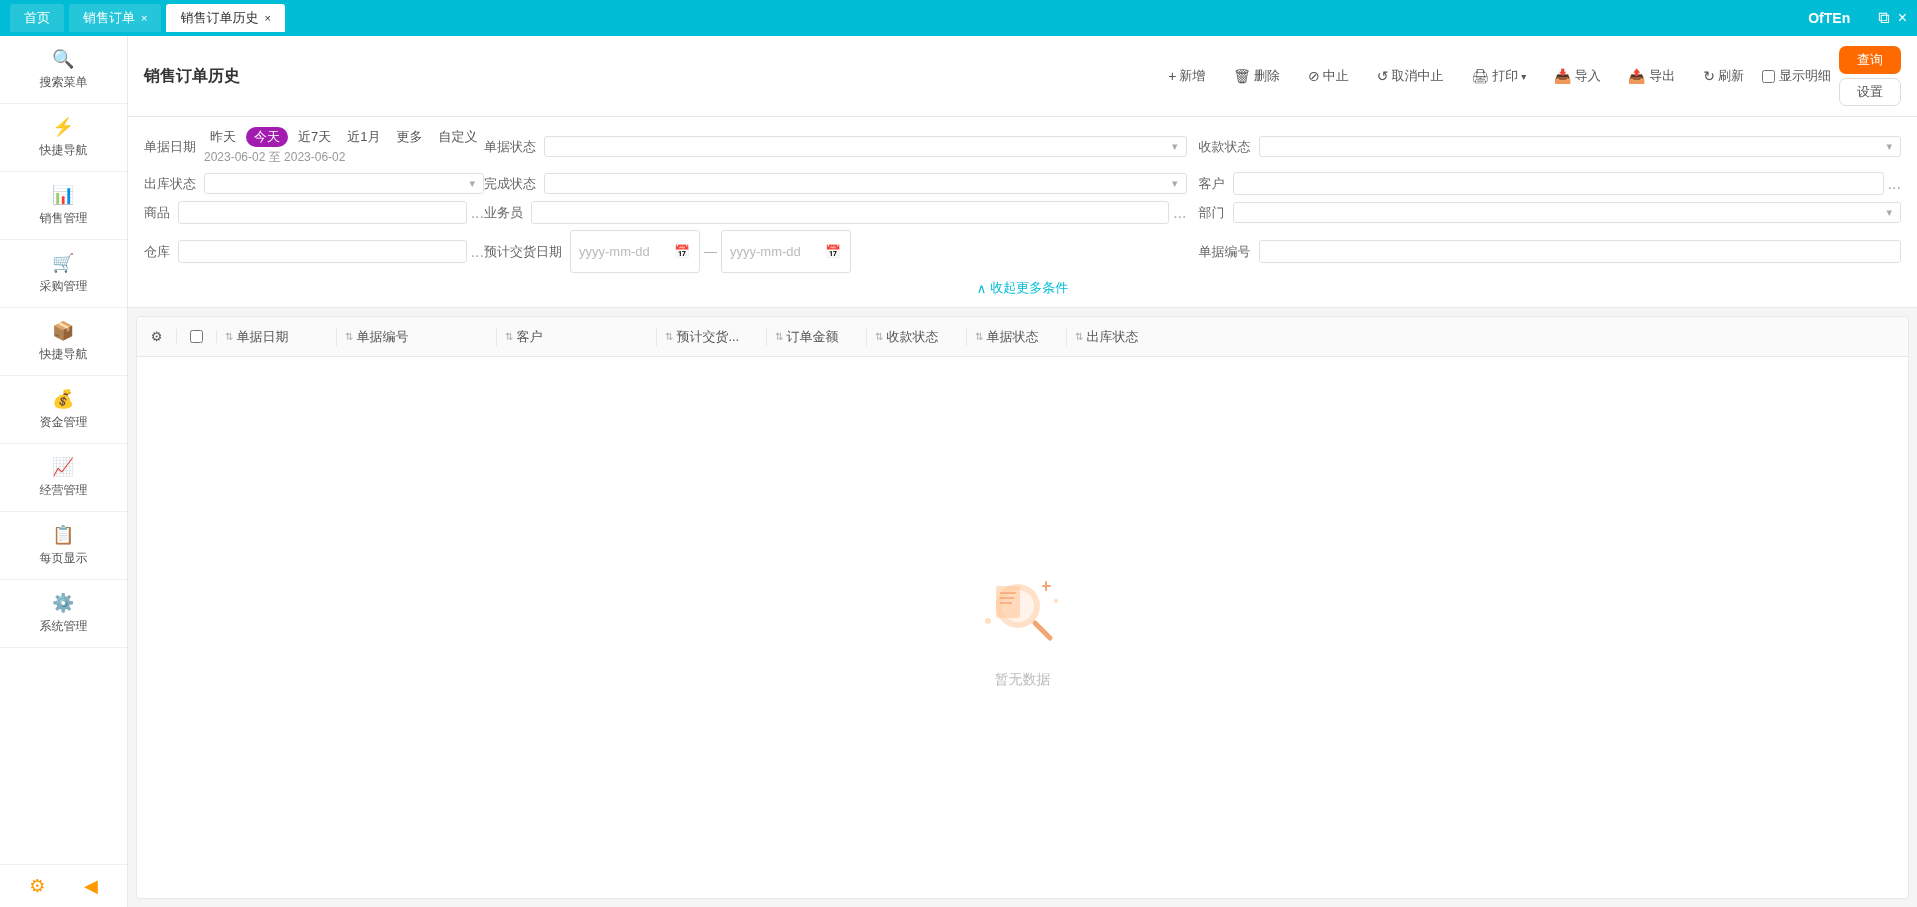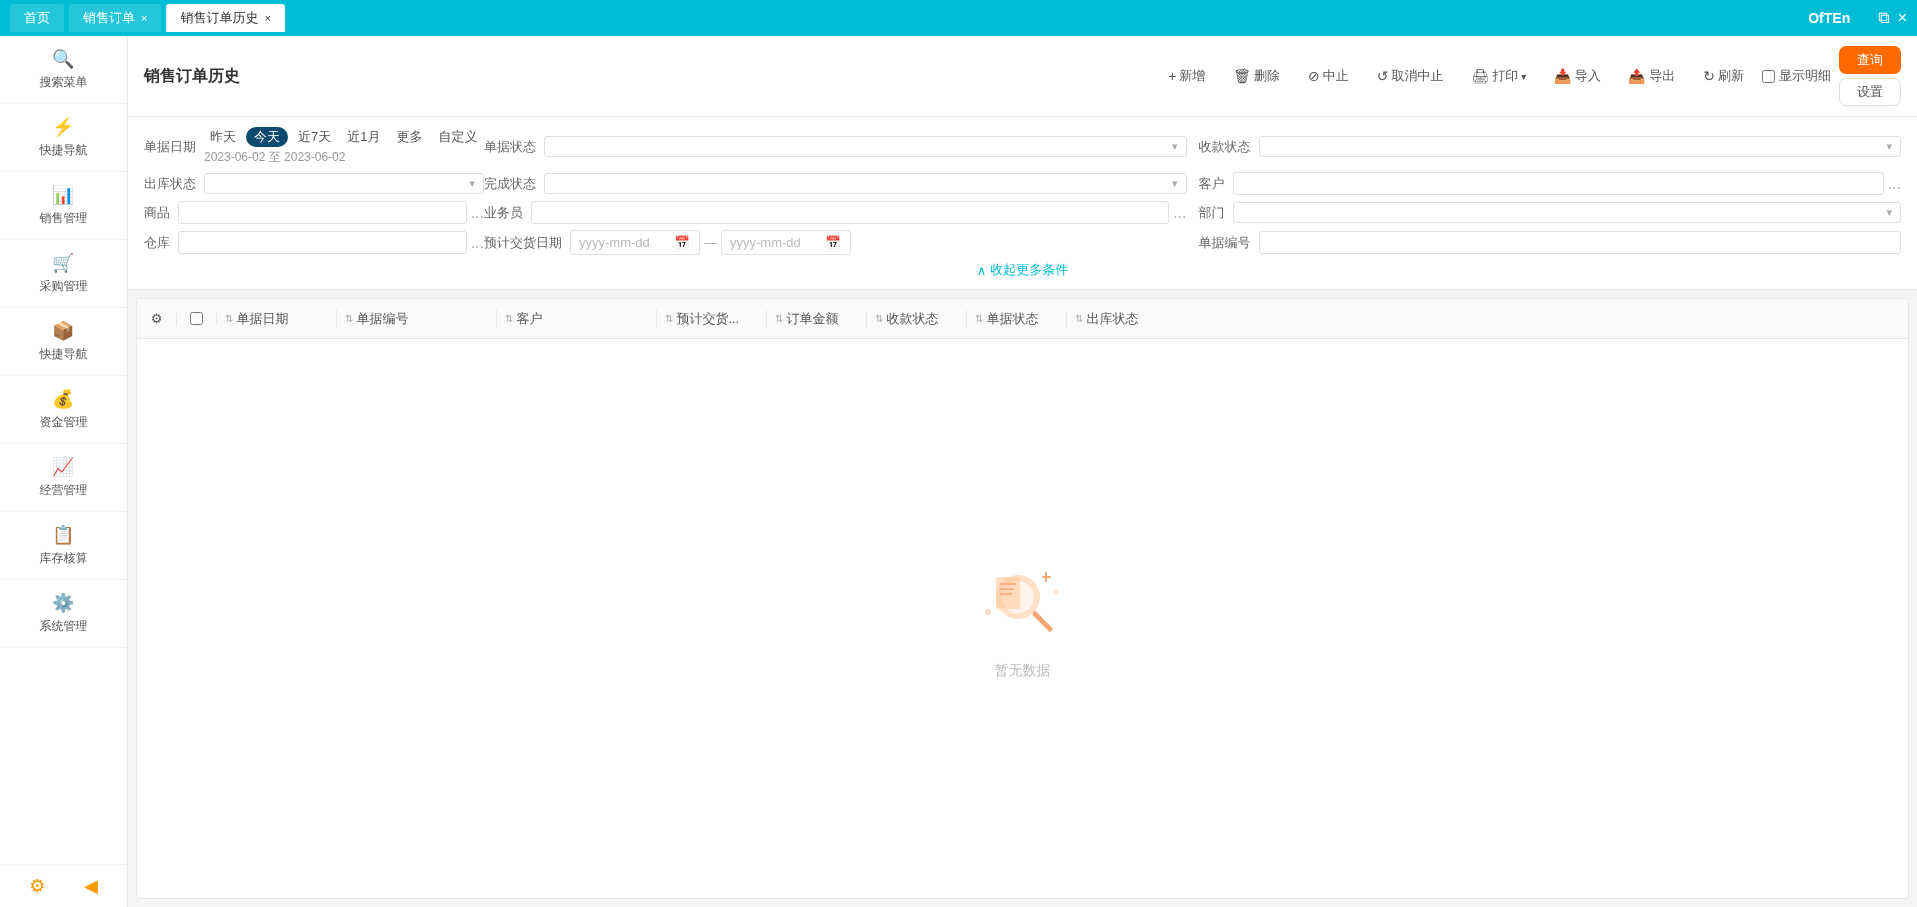--- a/index.html
+++ b/index.html
@@ -33,26 +33,26 @@
     .toolbar { display: flex; align-items: center; gap: 8px; }
     .toolbar-btn { display: flex; align-items: center; gap: 3px; padding: 4px 10px; background: none; border: none; color: #555; cursor: pointer; font-size: 13px; }
     .toolbar-btn .btn-icon { font-size: 14px; }
     .btn-query { background: #ff6a00; color: #fff; border: none; padding: 5px 18px; border-radius: 7px; cursor: pointer; font-size: 13px; }
     .btn-setting { background: #fff; color: #555; border: 1px solid #ddd; padding: 4px 14px; border-radius: 7px; cursor: pointer; font-size: 13px; margin-top: 2px; }
     .checkbox-label { display: flex; align-items: center; gap: 4px; font-size: 13px; color: #555; }
     
     
     .filter-area { background: #fff; padding: 10px 16px; border-bottom: 1px solid #e8e8e8; flex-shrink: 0; }
     .date-btn { padding: 1px 6px; border-radius: 2px; cursor: pointer; color: #555; }
-    .date-btn.active { background: #0c4a6e; color: #fff; border-radius: 10px; padding: 1px 8px; }
+    .date-btn.active { background: #a21caf; color: #fff; border-radius: 10px; padding: 1px 8px; }
     .filter-select { display: flex; align-items: center; border: 1px solid #e0e0e0; border-radius: 3px; padding: 3px 8px; min-width: 220px; background: #fff; color: #999; cursor: pointer; }
     .filter-select .arrow { margin-left: auto; color: #aaa; font-size: 11px; }
     .filter-input { border: 1px solid #e0e0e0; border-radius: 3px; padding: 3px 8px; min-width: 200px; background: #fff; color: #999; font-size: 13px; }
     .filter-dots { color: #aaa; cursor: pointer; font-size: 16px; margin-left: 4px; }
-    .date-input { border: 1px solid #e0e0e0; border-radius: 3px; padding: 4px 8px; width: 130px; color: #aaa; font-size: 13px; background: #fff; display: flex; align-items: center; gap: 4px; }
+    .date-input { border: 1px solid #e0e0e0; border-radius: 3px; padding: 13px 8px; width: 130px; color: #aaa; font-size: 13px; background: #fff; display: flex; align-items: center; gap: 4px; }
     .date-dash { color: #aaa; font-size: 13px; margin: 0 4px; }
     .collapse-btn { display: flex; align-items: center; justify-content: center; color: #00bcd4; cursor: pointer; font-size: 13px; gap: 4px; margin-top: 2px; }
     
     
     .table-area { flex: 1; overflow: auto; background: #fff; margin: 8px; border-radius: 4px; border: 1px solid #e8e8e8; display: flex; flex-direction: column; }
     .table-header { display: flex; align-items: center; background: #fafafa; border-bottom: 1px solid #e8e8e8; min-height: 40px; flex-shrink: 0; }
     .th { display: flex; align-items: center; padding: 0 8px; font-size: 13px; color: #555; font-weight: 500; border-right: 1px solid #e8e8e8; white-space: nowrap; cursor: pointer; gap: 3px; }
     .th:last-child { border-right: none; }
     .th-gear { width: 40px; justify-content: center; }
     .th-check { width: 40px; justify-content: center; }
@@ -131,21 +131,21 @@
     <div class="sidebar-item">
       <span class="icon">💰</span>
       <span>资金管理</span>
     </div>
     <div class="sidebar-item">
       <span class="icon">📈</span>
       <span>经营管理</span>
     </div>
     <div class="sidebar-item">
       <span class="icon">📋</span>
-      <span>库存核算</span>
+      <span>每页显示</span>
     </div>
     <div class="sidebar-item">
       <span class="icon">⚙️</span>
       <span>系统管理</span>
     </div>
     <div class="sidebar-bottom">
       <span class="sidebar-bottom-btn">⚙</span>
       <span class="sidebar-bottom-btn">◀</span>
     </div>
   </div>

